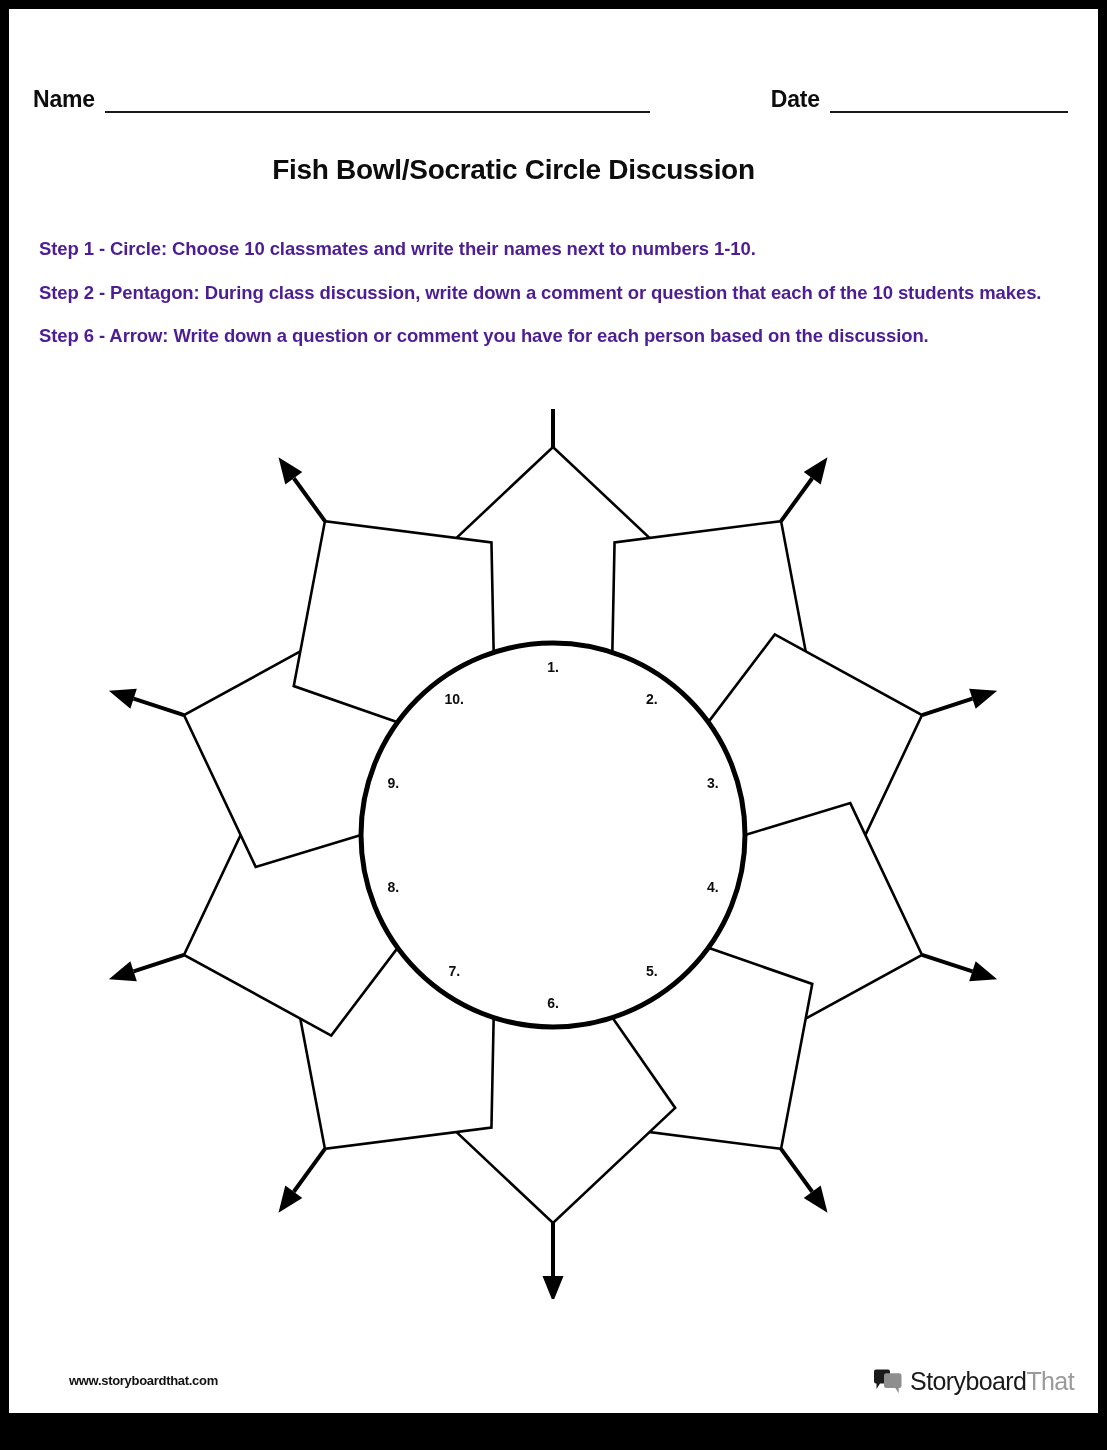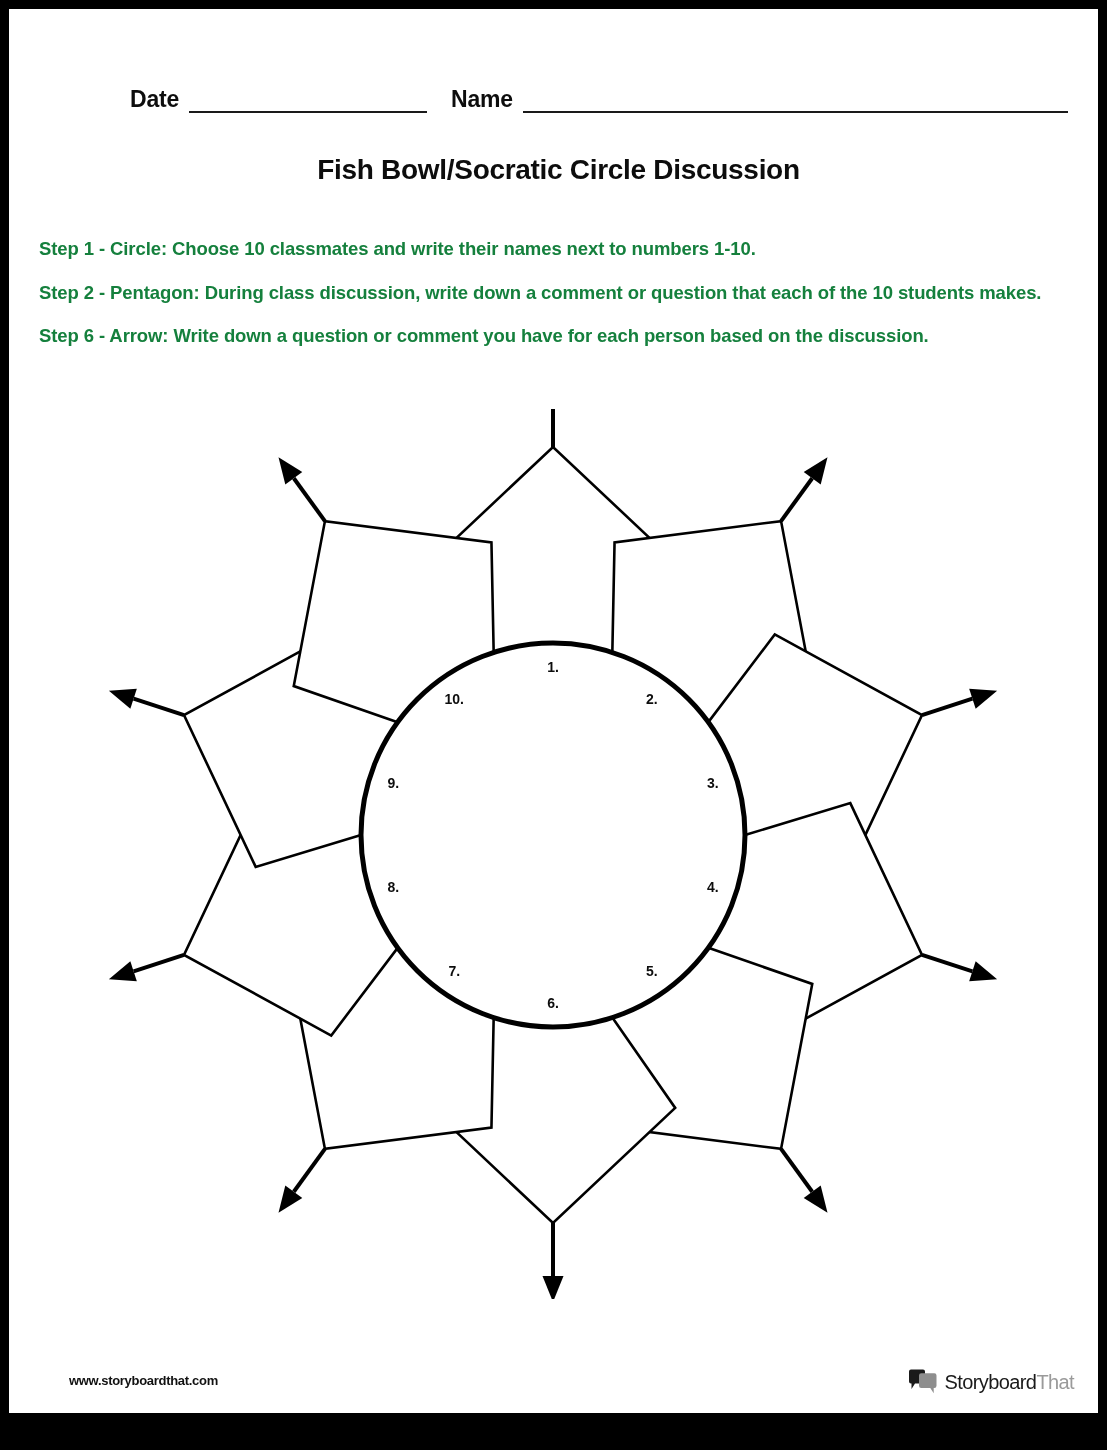--- a/index.html
+++ b/index.html
@@ -66,33 +66,32 @@
   .title {
     position: absolute;
     left: 0;
     top: 145px;
     width: 1009px;
     text-align: center;
     font-size: 28px;
     font-weight: bold;
     color: #0d0d0d;
     letter-spacing: -0.3px;
-    margin-left: 45px;
   }
 
   .steps {
     position: absolute;
     left: 30px;
     top: 228px;
     width: 1025px;
   }
   .step {
     font-size: 18.5px;
     font-weight: bold;
-    color: #15803d;
+    color: #4c1d95;
     line-height: 1.33;
     margin-bottom: 19px;
     letter-spacing: -0.1px;
   }
 
   .diagram-wrap {
     position: absolute;
     left: 0;
     top: 400px;
     width: 1089px;
@@ -118,41 +117,41 @@
   }
   .footer-logo {
     position: absolute;
     right: 24px;
     bottom: 19px;
     display: flex;
     align-items: center;
     gap: 7px;
   }
   .logo-word {
-    font-size: 20px;
+    font-size: 25px;
     letter-spacing: -0.6px;
     line-height: 1;
   }
   .logo-word .w1 { color: #1a1a1a; }
   .logo-word .w2 { color: #9a9a9a; }
 </style>
 </head>
 <body>
 
 <div class="page-border">
   <div class="page">
 
     <div class="header-row">
+      <div class="field name-field">
+        <span class="field-label">Name</span>
+        <span class="field-line name-line"></span>
+      </div>
       <div class="field date-field">
         <span class="field-label">Date</span>
         <span class="field-line date-line"></span>
-      </div>
-      <div class="field name-field">
-        <span class="field-label">Name</span>
-        <span class="field-line name-line"></span>
       </div>
     </div>
 
     <div class="title">Fish Bowl/Socratic Circle Discussion</div>
 
     <div class="steps">
       <div class="step">Step 1 - Circle: Choose 10 classmates and write their names next to numbers 1-10.</div>
       <div class="step">Step 2 - Pentagon: During class discussion, write down a comment or question that each of the 10 students makes.</div>
       <div class="step">Step 6 - Arrow: Write down a question or comment you have for each person based on the discussion.</div>
     </div>

